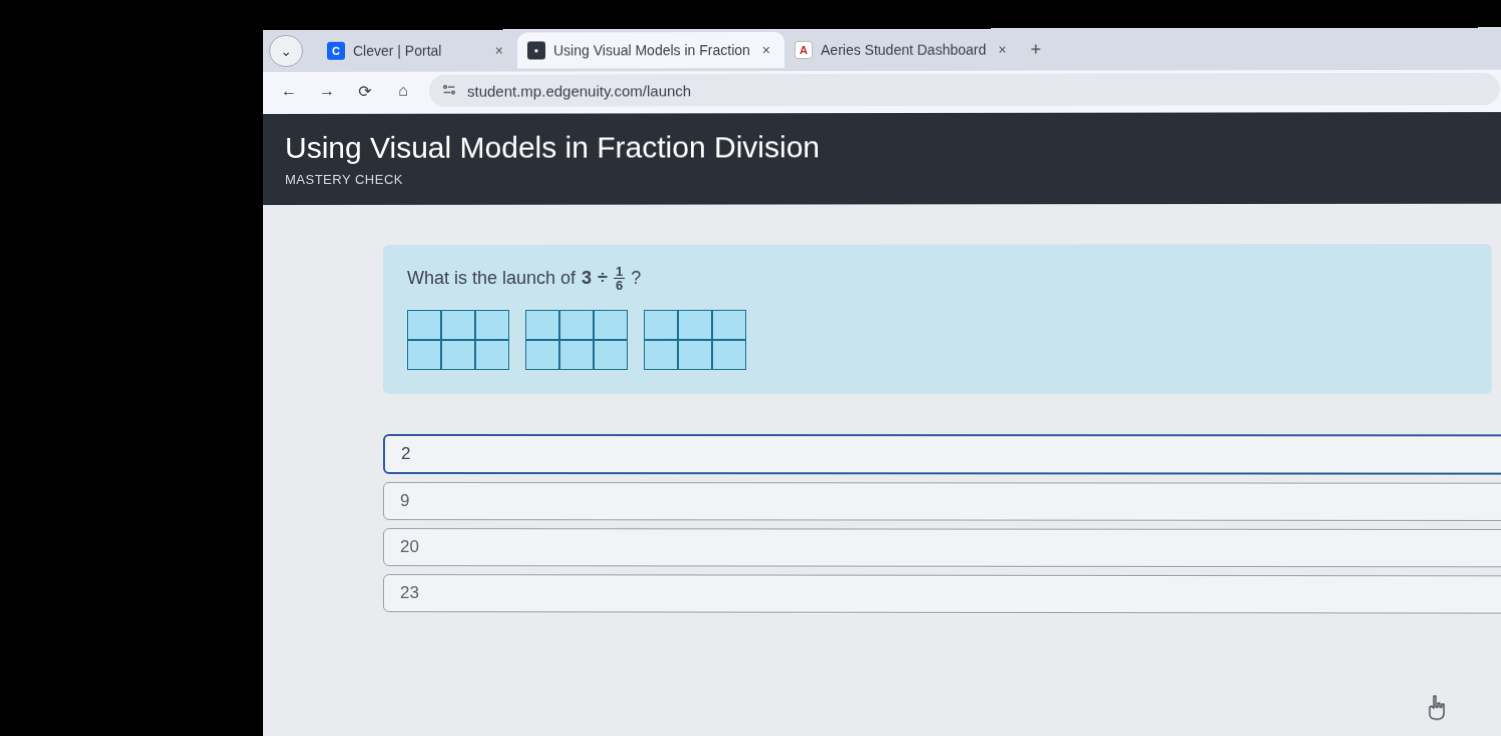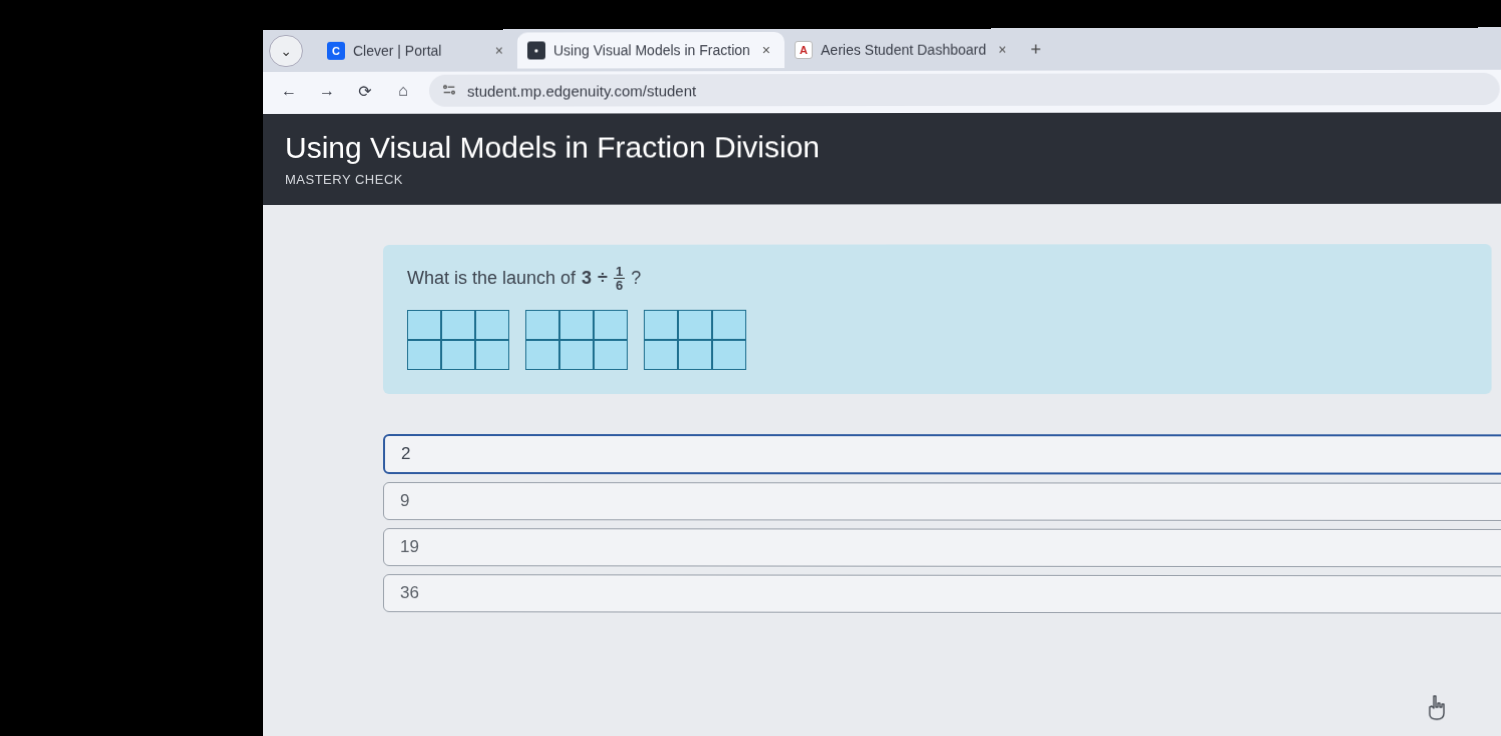--- a/index.html
+++ b/index.html
@@ -250,21 +250,21 @@
       <div class="nav-icon">⌂</div>
       <div class="addrbar">
         <span class="site-icon">
           <svg width="16" height="16" viewBox="0 0 24 24" fill="none" stroke="#555" stroke-width="2">
             <circle cx="6" cy="8" r="2"></circle>
               <line x1="10" y1="8" x2="20" y2="8"></line>
             <circle cx="18" cy="16" r="2"></circle>
               <line x1="4" y1="16" x2="14" y2="16"></line>
           </svg>
         </span>
-        <span>student.mp.edgenuity.com/student</span>
+        <span>student.mp.edgenuity.com/launch</span>
       </div>
     </div>
   </div>
 
   <div class="page">
     <div class="page-header">
       <h1>Using Visual Models in Fraction Division</h1>
       <div class="sub">MASTERY CHECK</div>
     </div>
 
@@ -311,24 +311,24 @@
       </div>
 
       <div class="answers">
         <div class="answer selected">
           <span>2</span>
         </div>
         <div class="answer">
           <span>9</span>
         </div>
         <div class="answer">
-          <span>19</span>
+          <span>20</span>
         </div>
         <div class="answer">
-          <span>36</span>
+          <span>23</span>
         </div>
       </div>
 
       <div class="cursor">
         <svg width="24" height="28" viewBox="0 0 24 28">
           <path d="M9 2 L9 14 L7 12 L5 13 L5 20 Q5 25 12 25 Q19 25 19 19 L19 10 L17 10 L17 13 L15 13 L15 9 L13 9 L13 13 L11 13 L11 2 Z" fill="none" stroke="#4a4f57" stroke-width="1.4" stroke-linejoin="round"></path>
         </svg>
       </div>
     </div>
   </div>

